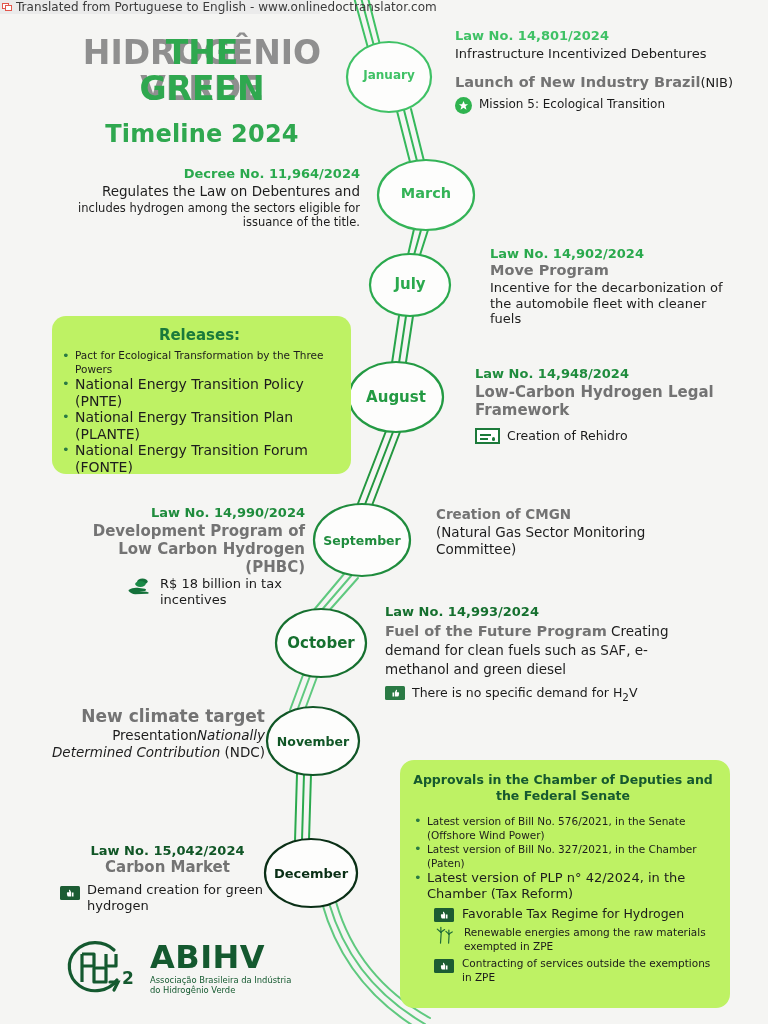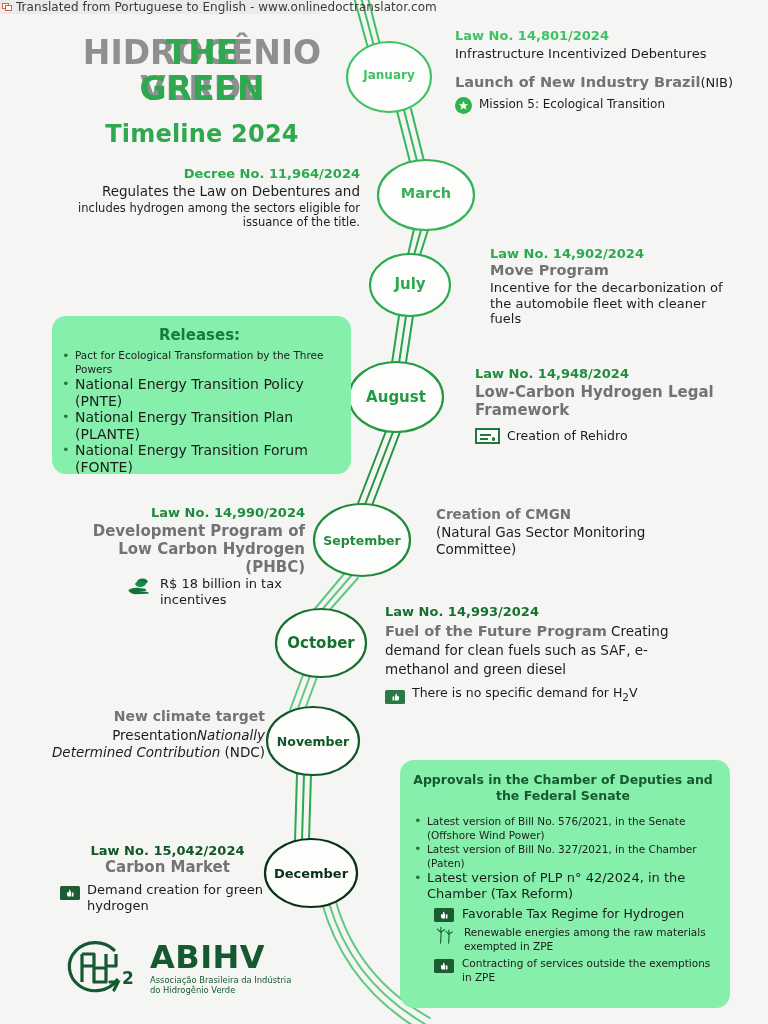--- a/index.html
+++ b/index.html
@@ -89,21 +89,21 @@
               border-radius: 1.5px; }
   .ic-thumb.green-mid { background: #2a7a44; }
   .ic-thumb svg { width: 9px; height: 9px; display: block; fill: #ffffff; }
 
   
   .ic-wind { width: 22px; height: 18px; }
   .ic-wind svg { width: 22px; height: 18px; display: block; }
 
   
   .panel {
-    position: absolute; background: #86efac; border-radius: 14px; z-index: 5;
+    position: absolute; background: #bef264; border-radius: 14px; z-index: 5;
   }
   .panel-title { color: #1a7a3b; font-weight: bold; text-align: center; }
   ul.p-list { list-style: none; }
   ul.p-list li { position: relative; padding-left: 17px; color: #1d1d1d; }
   ul.p-list li::before {
     content: "•"; position: absolute; left: 4px; top: 0;
     color: #2a7a44; font-size: 13px; line-height: inherit;
   }
 
   
@@ -306,32 +306,32 @@
   <div class="entry" style="left:436px; top:506px; width:260px;">
     <div class="lead" style="font-size:13.5px;">Creation of CMGN</div>
     <div class="body-t" style="margin-top:1px; font-size:13.5px; line-height:16.5px;">(Natural Gas Sector Monitoring Committee)</div>
   </div>
 
   <div class="entry" style="left:385px; top:604px; width:310px;">
     <div class="law-no" style="color:#16702f;">Law No. 14,993/2024</div>
     <div style="margin-top:1px;">
       <span class="lead">Fuel of the Future Program</span><span class="body-t" style="font-size:13.5px;"> Creating demand for clean fuels such as SAF, e-methanol and green diesel</span>
     </div>
-    <div class="icon-row" style="margin-top:8px; align-items:flex-end;">
+    <div class="icon-row" style="margin-top:8px; align-items:flex-start;">
       <span class="icon-box ic-thumb green-mid">
         <svg viewBox="0 0 24 24">
             <path d="M20,4 H16 V15 H20 Z M14,4 H6 C4.5,4 3.5,5 3.4,6.2 L2.3,12.5 C2,14.2 3.2,15.5 5,15.5 H9 L8,19.5 C7.6,21.3 8.8,22.5 10.2,22 L14,14.5 Z" transform="rotate(180 12 12)"></path>
           </svg>
       </span>
       <span class="ir-text" style="font-size:12.5px;"><span>There is no specific demand for H<sub>2</sub>V</span></span>
     </div>
   </div>
 
   <div class="entry r-align" style="left:45px; top:708px; width:220px;">
-    <div class="lead" style="font-size:14px;">New climate target</div>
+    <div class="lead" style="font-size:17px;">New climate target</div>
     <div class="body-t" style="margin-top:2px; font-size:13.5px; line-height:17px;">
       <span>Presentation</span><span style="font-style:italic;">Nationally Determined Contribution</span> <span>(NDC)</span>
     </div>
   </div>
 
   <div class="entry c-align" style="left:60px; top:843px; width:215px;">
     <div class="law-no" style="color:#105626;">Law No. 15,042/2024</div>
     <div class="lead" style="font-size:15px;">Carbon Market</div>
     <div class="icon-row" style="margin-top:6px; justify-content:center; align-items:flex-start;">
       <span class="icon-box ic-thumb" style="margin-top:4px;">

